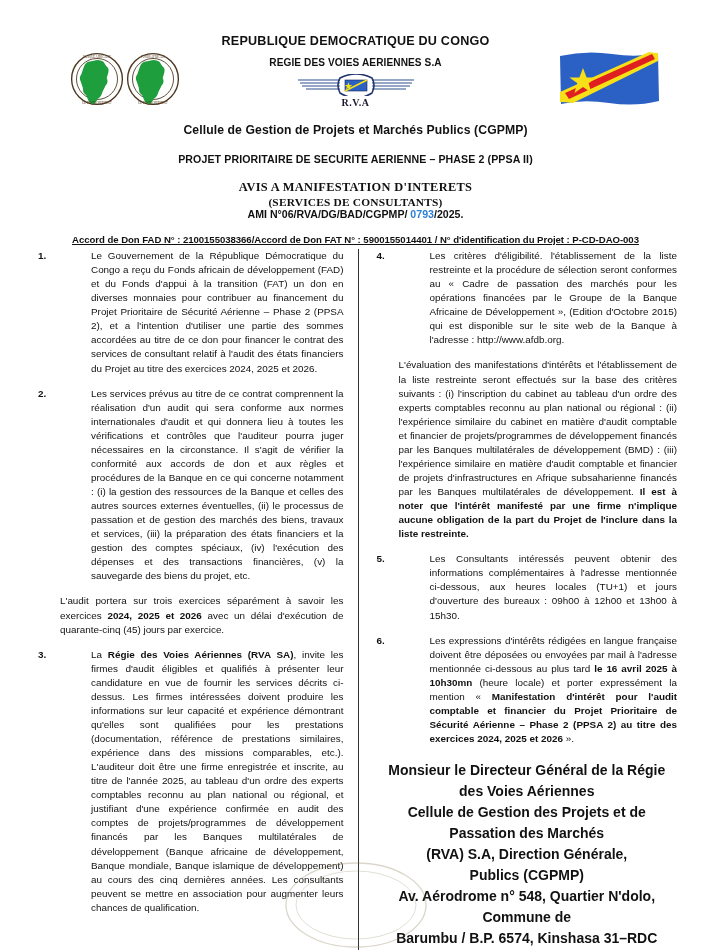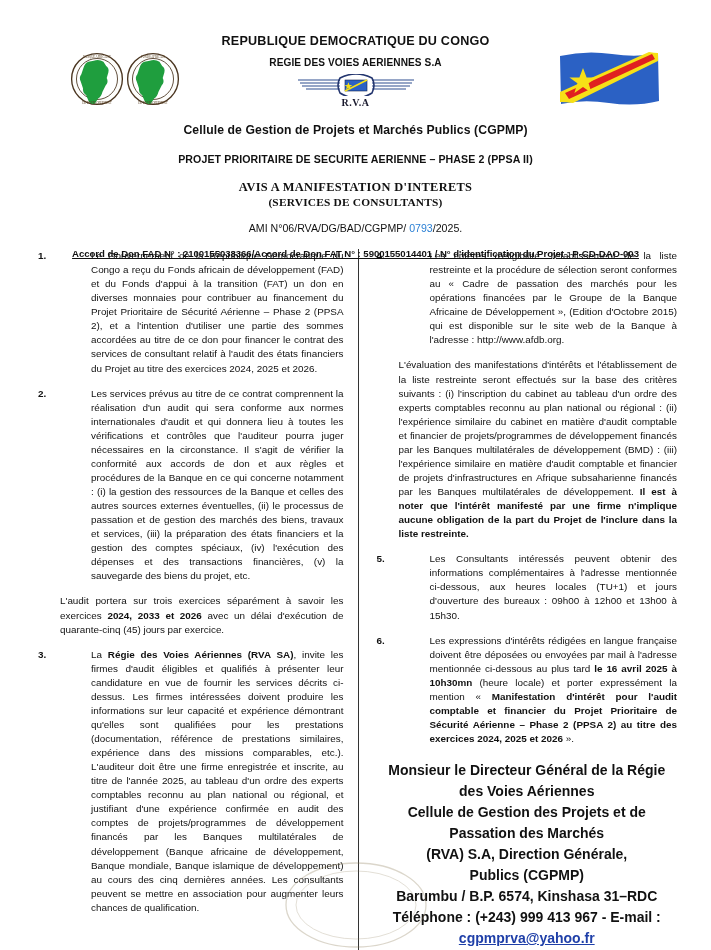--- a/index.html
+++ b/index.html
@@ -111,22 +111,22 @@
     text-align: center;
     font-family: "Liberation Serif", serif;
     font-size: 11.6px;
     font-weight: bold;
     margin-top: 1px;
     letter-spacing: .1px;
   }
   .hdr-ami {
     text-align: center;
     font-size: 10.6px;
-    font-weight: normal;
-    margin-top: 14px;
+    font-weight: bold;
+    margin-top: 0;
   }
   .ami-num { color: #2a7fd4; }
 
   .accord {
     text-align: center;
     font-size: 9.6px;
     font-weight: bold;
     margin-top: 14px;
     letter-spacing: -.05px;
     text-decoration: underline;
@@ -294,21 +294,21 @@
         <div class="item-num">1.</div>
         <div class="item-body">Le Gouvernement de la République Démocratique du Congo a reçu du Fonds africain de développement (FAD) et du Fonds d'appui à la transition (FAT) un don en diverses monnaies pour contribuer au financement du Projet Prioritaire de Sécurité Aérienne – Phase 2 (PPSA 2), et a l'intention d'utiliser une partie des sommes accordées au titre de ce don pour financer le contrat des services de consultant relatif à l'audit des états financiers du Projet au titre des exercices 2024, 2025 et 2026.</div>
       </div>
 
       <div class="item">
         <div class="item-num">2.</div>
         <div class="item-body">Les services  prévus au titre de ce contrat comprennent la réalisation d'un audit qui sera conforme aux normes internationales d'audit et qui donnera lieu à toutes les vérifications et contrôles que l'auditeur pourra juger nécessaires en la circonstance. Il s'agit de vérifier la conformité aux accords de don et aux règles et procédures de la Banque en ce qui concerne notamment : (i) la gestion des ressources de la Banque et celles des autres sources externes éventuelles, (ii) le processus de passation et de gestion des marchés des biens, travaux et services, (iii) la préparation des états financiers et la gestion des comptes spéciaux, (iv) l'exécution des dépenses et des transactions financières, (v) la sauvegarde des biens du projet, etc.</div>
       </div>
 
       <div class="indent-para">
-        <span>L'audit portera sur trois exercices séparément à savoir les exercices </span><b>2024, 2033 et 2026</b><span> avec un délai d'exécution de quarante-cinq (45) jours par exercice.</span>
+        <span>L'audit portera sur trois exercices séparément à savoir les exercices </span><b>2024, 2025 et 2026</b><span> avec un délai d'exécution de quarante-cinq (45) jours par exercice.</span>
       </div>
 
       <div class="item">
         <div class="item-num">3.</div>
         <div class="item-body">
           <span>La </span><b>Régie des Voies Aériennes (RVA SA)</b><span>, invite les firmes d'audit éligibles et qualifiés à présenter leur candidature en vue de fournir les services décrits ci-dessus. Les firmes intéressées doivent produire les informations sur leur capacité et expérience démontrant qu'elles sont qualifiées pour les prestations (documentation, référence de prestations similaires, expérience dans des missions comparables, etc.). L'auditeur doit être une firme enregistrée et inscrite, au titre de l'année 2025, au tableau d'un ordre des experts comptables reconnu au plan national ou régional, et justifiant d'une expérience confirmée en audit des comptes de projets/programmes de développement financés par les Banques multilatérales de développement (Banque africaine de développement, Banque mondiale, Banque islamique de développement) au cours des cinq dernières années. Les consultants peuvent se mettre en association pour augmenter leurs chances de qualification.</span>
         </div>
       </div>
 
     </div>
@@ -334,20 +334,21 @@
         <div class="item-body">
           <span>Les expressions d'intérêts rédigées en langue française doivent être déposées ou envoyées par mail à l'adresse mentionnée ci-dessous au plus tard </span><b>le 16 avril 2025 à 10h30mn</b><span> (heure locale) et porter expressément la mention « </span><b>Manifestation d'intérêt pour l'audit comptable et financier du Projet Prioritaire de Sécurité Aérienne – Phase 2 (PPSA 2) au titre des exercices 2024, 2025 et 2026</b><span> ».</span>
         </div>
       </div>
 
       <div class="addr-block">
         <div>Monsieur le Directeur Général de la Régie des Voies Aériennes</div>
         <div>Cellule de Gestion des Projets et de Passation des Marchés</div>
         <div>(RVA) S.A, Direction Générale,</div>
         <div>Publics (CGPMP)</div>
+        <div>Av. Aérodrome n° 548, Quartier N'dolo, Commune de</div>
         <div>Barumbu / B.P. 6574, Kinshasa 31–RDC</div>
         <div>
           <span>Téléphone : (+243) 999 413  967 - E-mail : </span><a class="email-link" href="#">cgpmprva@yahoo.fr</a>
         </div>
       </div>
 
       <div class="kinshasa">Kinshasa, le 28/03/2025</div>
       <div class="dg-title">Le Directeur Général</div>
 
       <div class="sig-wrap">

